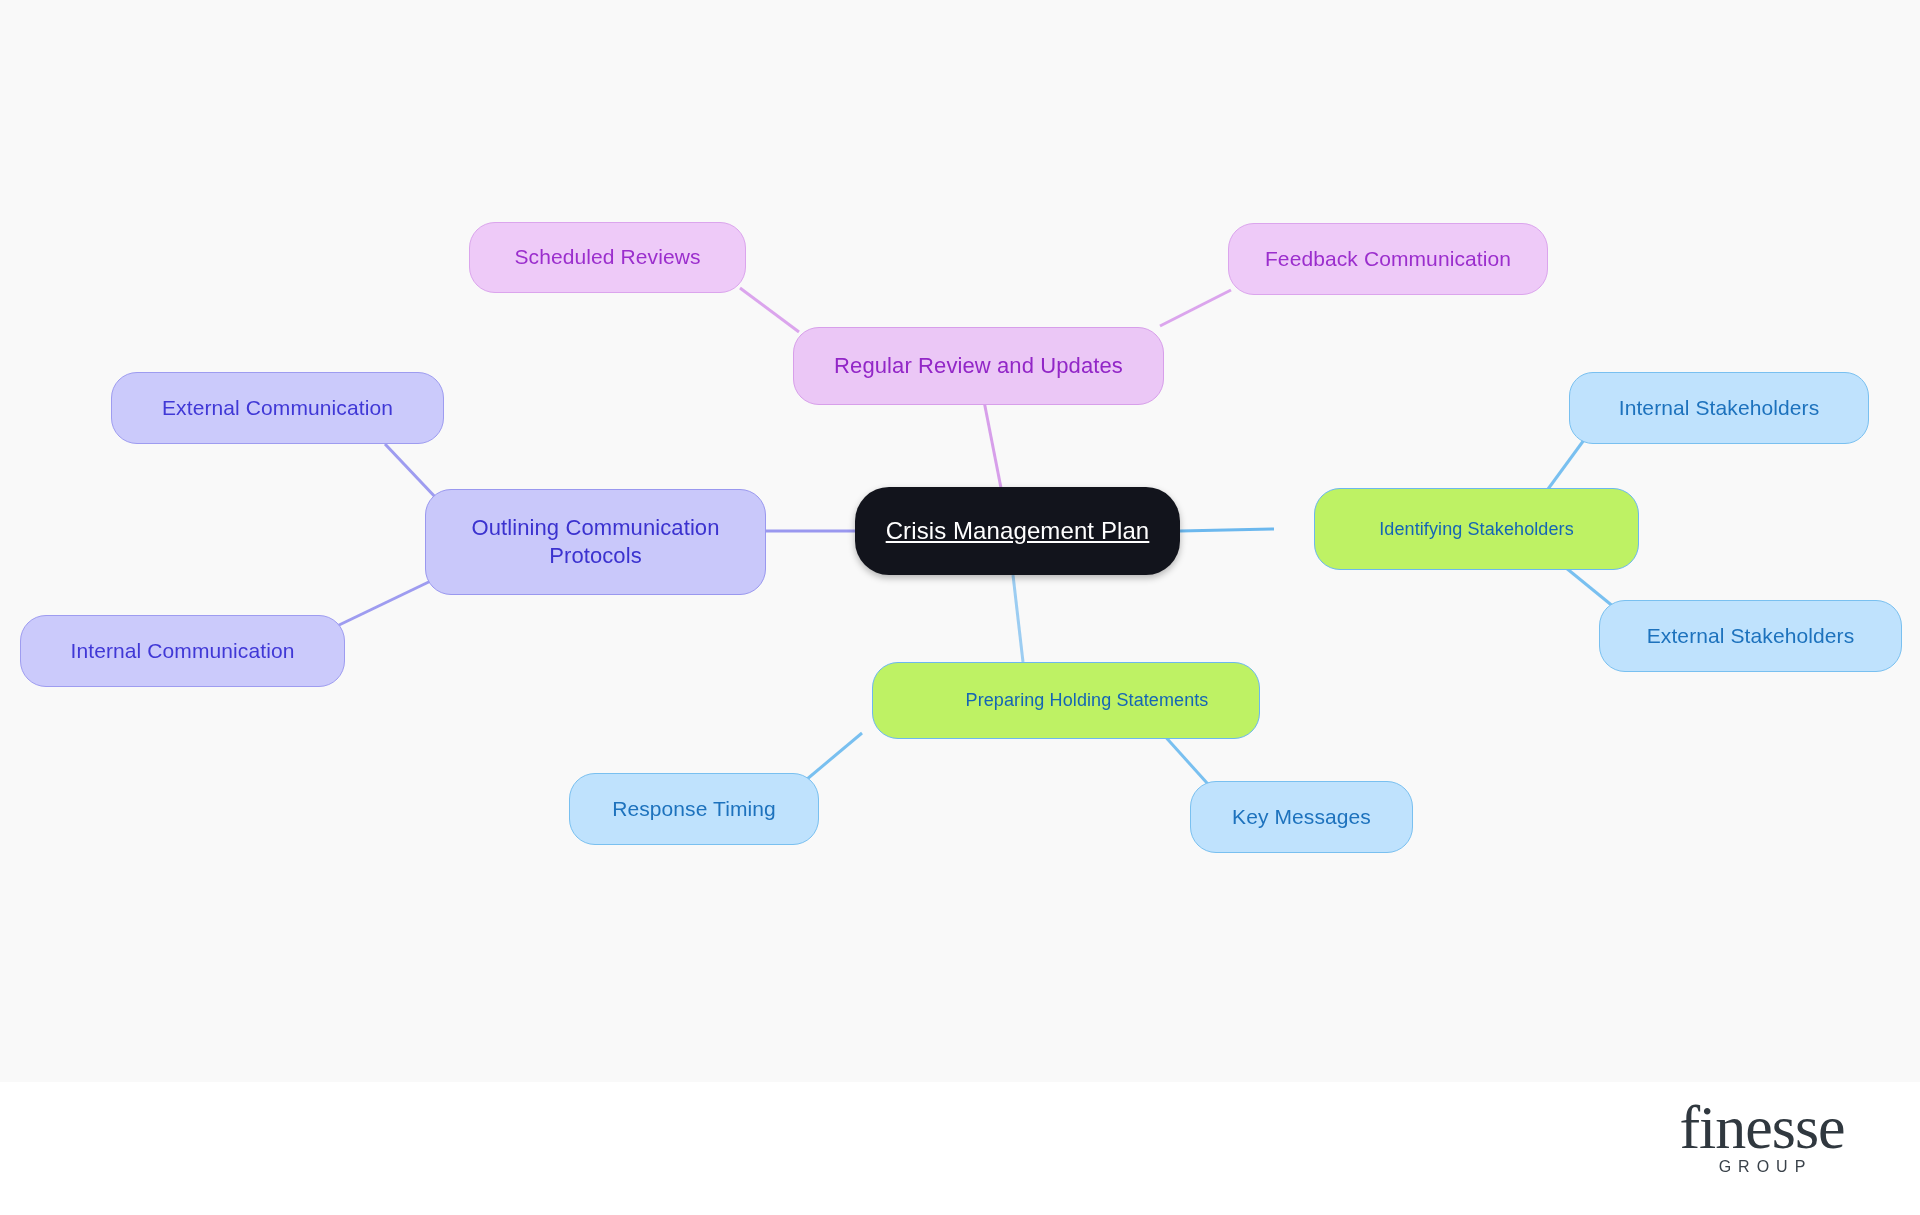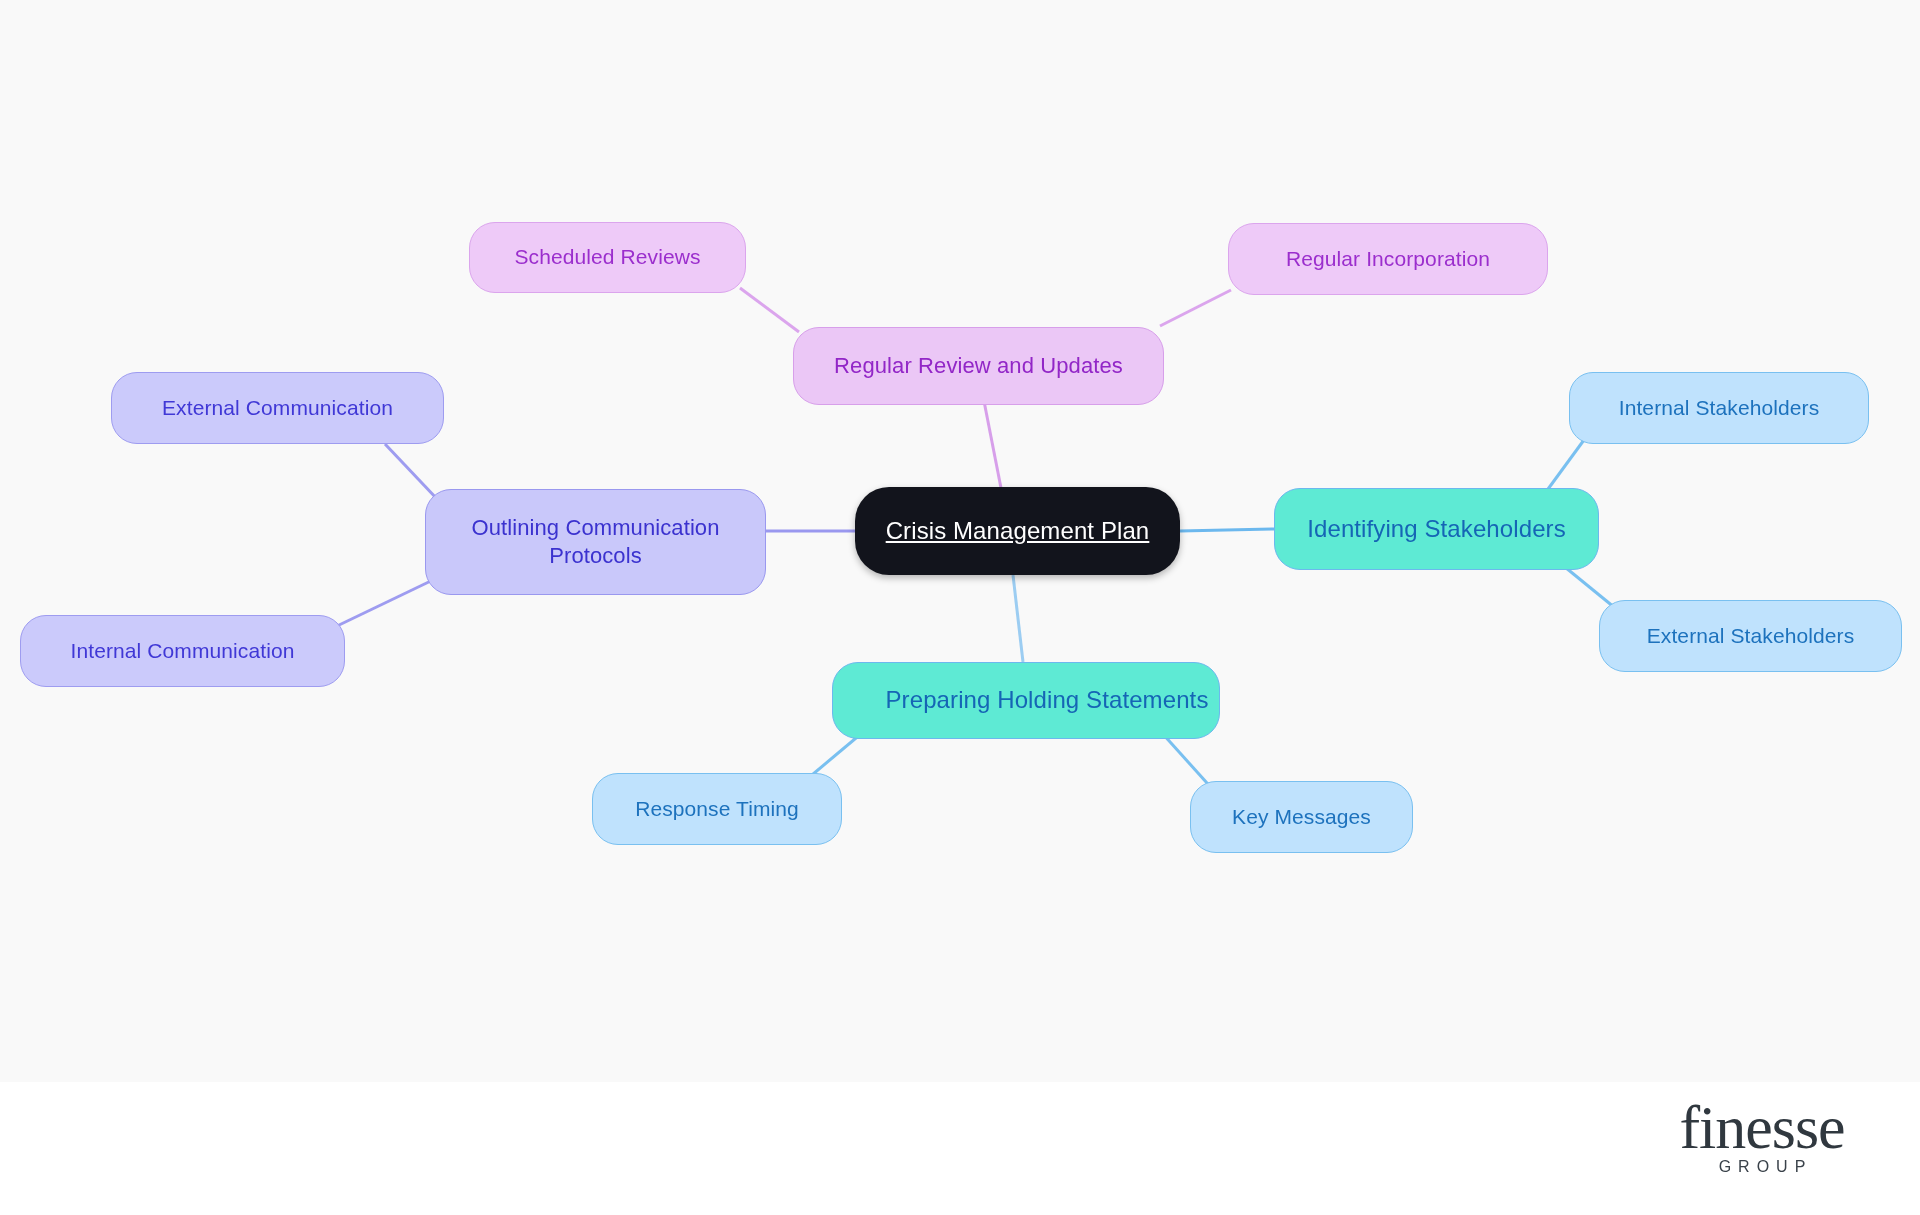--- a/index.html
+++ b/index.html
@@ -52,24 +52,25 @@
   .node.root {
     border-radius: 34px;
     border-width: 0;
     background: #12141c;
     color: #ffffff;
     font-size: 24px;
     box-shadow: 0 3px 7px rgba(0,0,0,0.28);
     text-decoration: underline;
   }
   .node.blue-branch {
-    background: #5eead4;
+    background: #bef264;
     border-color: #6cb8ee;
     color: #1565b5;
-    font-size: 24px;
+    font-size: 18px;
+    margin-left: 40px;
   }
   .node.blue-leaf {
     background: #bfe2fd;
     border-color: #79c0f0;
     color: #1d72bd;
     font-size: 21px;
   }
   .node.violet-branch {
     background: #c9c8fa;
     border-color: #9a98ef;
@@ -162,36 +163,36 @@
     <div class="node root" style="left:855px; top:487px; width:325px; height:88px;">Crisis Management Plan</div>
 
     <div class="node blue-branch" style="left:1274px; top:488px; width:325px; height:82px;">Identifying Stakeholders</div>
 
     <div class="node blue-leaf" style="left:1569px; top:372px; width:300px; height:72px;border-radius:24px;">Internal Stakeholders</div>
 
     <div class="node blue-leaf" style="left:1599px; top:600px; width:303px; height:72px;">External Stakeholders</div>
 
     <div class="node blue-branch" style="left:832px; top:662px; width:388px; height:77px;padding-left:42px;">Preparing Holding Statements</div>
 
-    <div class="node blue-leaf" style="left:592px; top:773px; width:250px; height:72px;">Response Timing</div>
+    <div class="node blue-leaf" style="left:569px; top:773px; width:250px; height:72px;">Response Timing</div>
 
     <div class="node blue-leaf" style="left:1190px; top:781px; width:223px; height:72px;">Key Messages</div>
 
     <div class="node violet-branch" style="left:425px; top:489px; width:341px; height:106px;">Outlining Communication
 Protocols</div>
 
     <div class="node violet-leaf" style="left:111px; top:372px; width:333px; height:72px;">External Communication</div>
 
     <div class="node violet-leaf" style="left:20px; top:615px; width:325px; height:72px;">Internal Communication</div>
 
     <div class="node pink-leaf" style="left:469px; top:222px; width:277px; height:71px;">Scheduled Reviews</div>
 
     <div class="node pink-branch" style="left:793px; top:327px; width:371px; height:78px;">Regular Review and Updates</div>
 
-    <div class="node pink-leaf" style="left:1228px; top:223px; width:320px; height:72px;">Regular Incorporation</div>
+    <div class="node pink-leaf" style="left:1228px; top:223px; width:320px; height:72px;">Feedback Communication</div>
 
   </div>
 
   <div id="footer">
     <div id="logo">
       <div class="wordmark">finesse</div>
       <div class="sub">GROUP</div>
     </div>
   </div>
 

